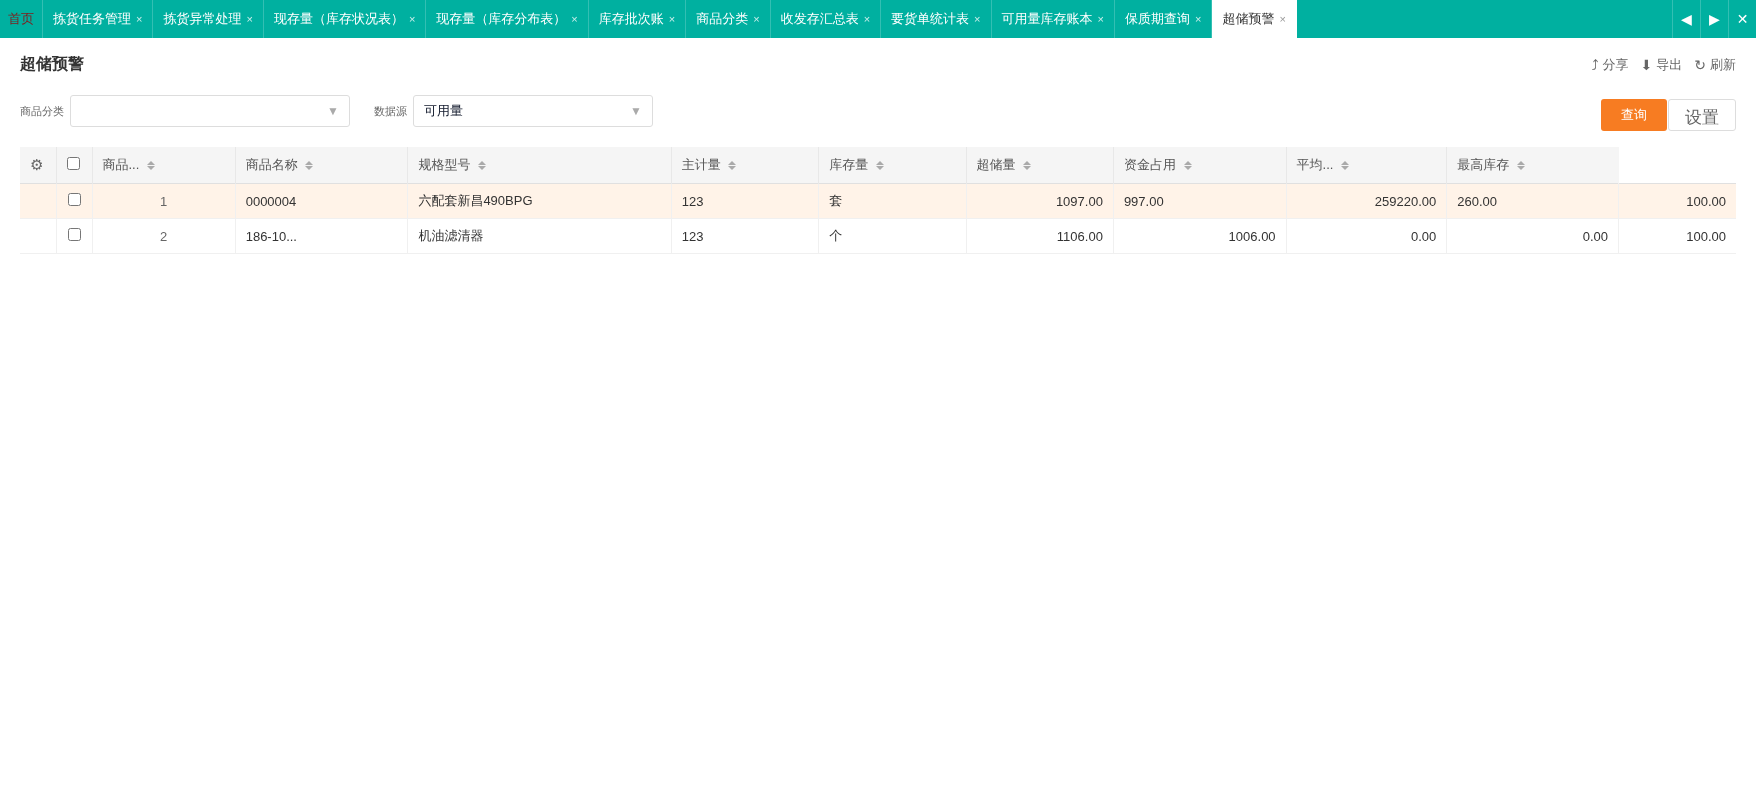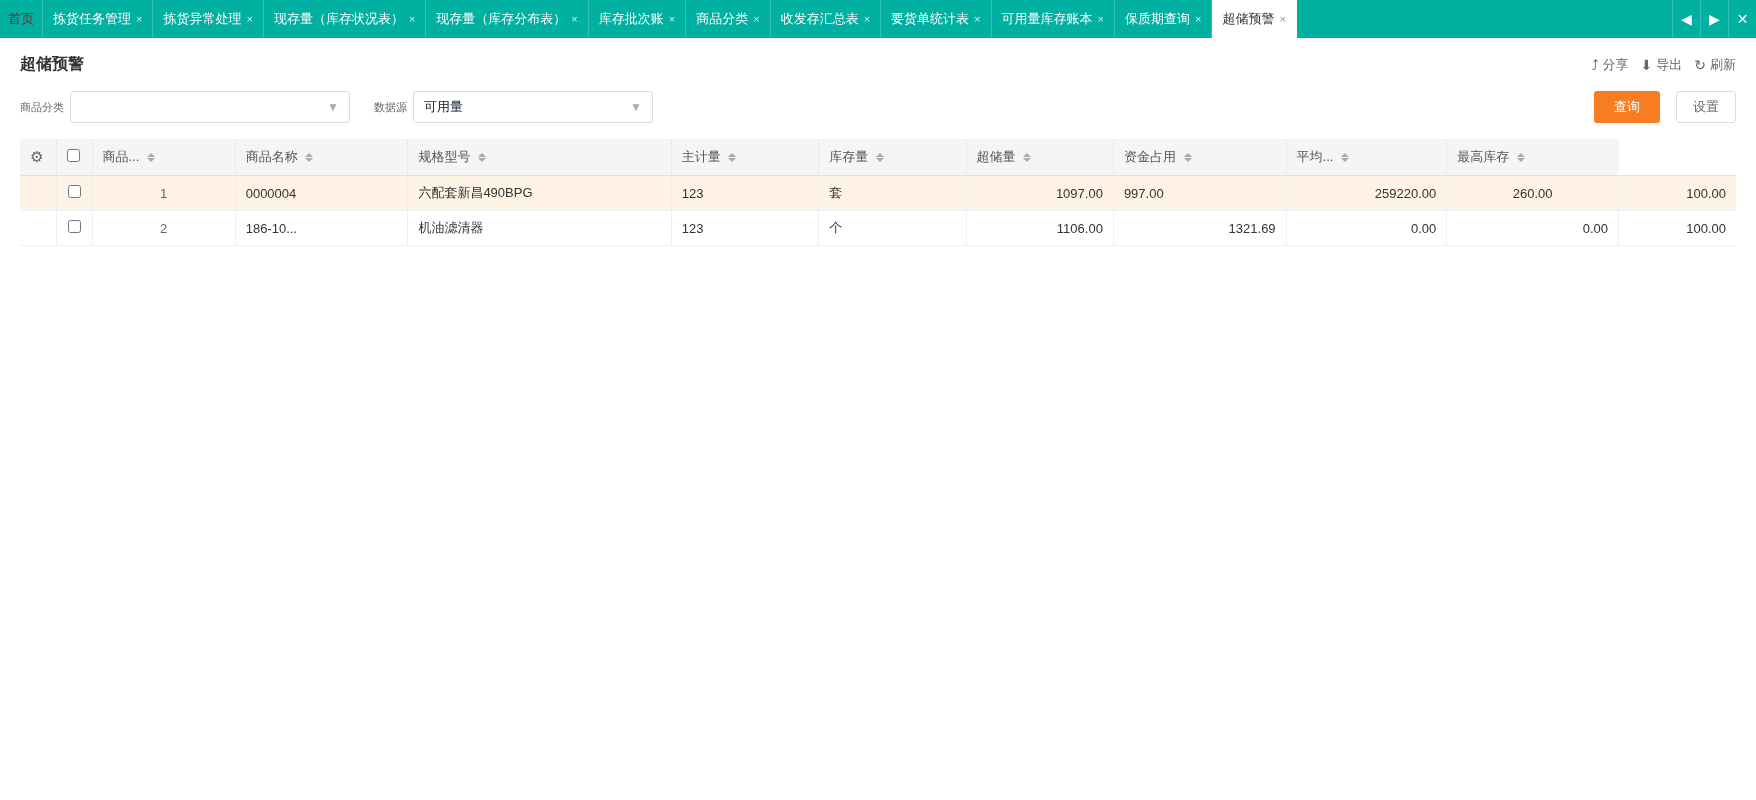--- a/index.html
+++ b/index.html
@@ -146,27 +146,28 @@
       font-size: 13px;
       height: 32px;
     }
     .btn-settings {
       background: #fff;
       color: #666;
       border: 1px solid #ddd;
       border-radius: 3px;
       padding: 6px 16px;
       cursor: pointer;
-      font-size: 13px;
+      font-size: 17px;
       height: 32px;
     }
     .filter-actions {
       margin-left: auto;
       display: flex;
-      gap: 16px;
+      gap: 1px;
+      margin-top: 8px;
     }
 
     
     .data-table {
       width: 100%;
       border-collapse: collapse;
       font-size: 13px;
     }
     .data-table thead tr {
       background: #f5f5f5;
@@ -403,35 +404,35 @@
         <input type="checkbox" style="">
       </td>
       <td style="text-align:center;color:#666;">1</td>
       <td>0000004</td>
       <td>六配套新昌490BPG</td>
       <td>123</td>
       <td>套</td>
       <td style="text-align:right;margin-left:7px;">1097.00</td>
       <td style="text-align:left;">997.00</td>
       <td style="text-align:right;">259220.00</td>
-      <td style="text-align:center;">260.00</td>
+      <td style="text-align:left;">260.00</td>
       <td style="text-align:right;">100.00</td>
     </tr>
         <tr>
       <td class="row-num"></td>
       <td class="checkbox-cell">
         <input type="checkbox" style="">
       </td>
       <td style="text-align:center;color:#666;">2</td>
       <td>186-10...</td>
       <td>机油滤清器</td>
       <td>123</td>
       <td>个</td>
       <td style="text-align:right;">1106.00</td>
-      <td style="text-align:right;">1321.69</td>
+      <td style="text-align:right;">1006.00</td>
       <td style="text-align:right;">0.00</td>
       <td style="text-align:right;">0.00</td>
       <td style="text-align:right;">100.00</td>
     </tr>
       </tbody>
   </table>
 
 </div>
 
 </body></html>

